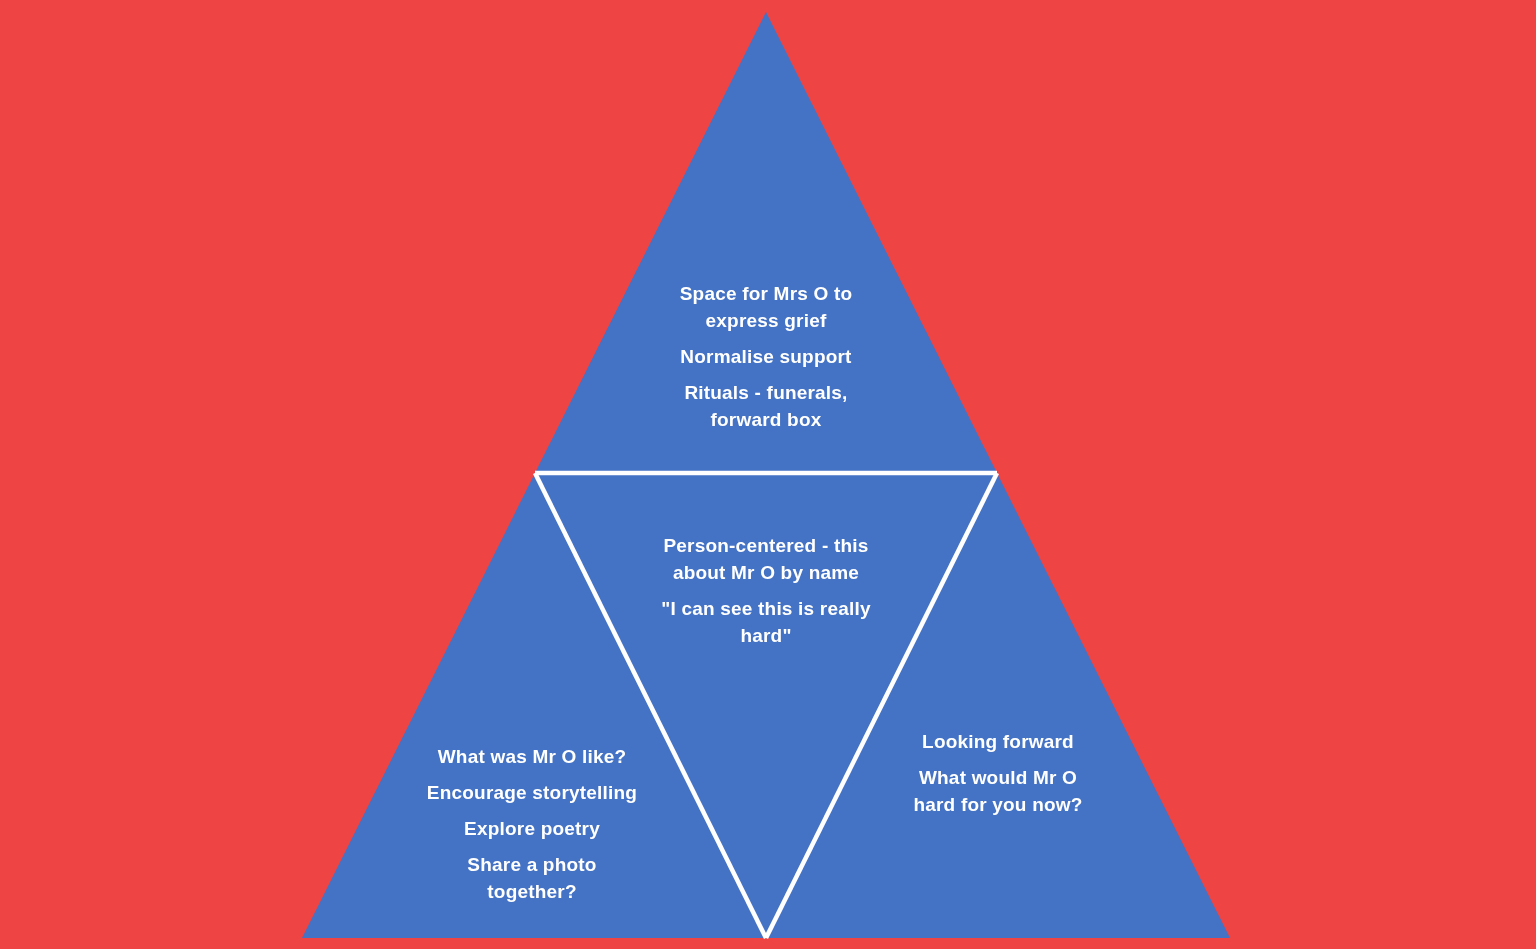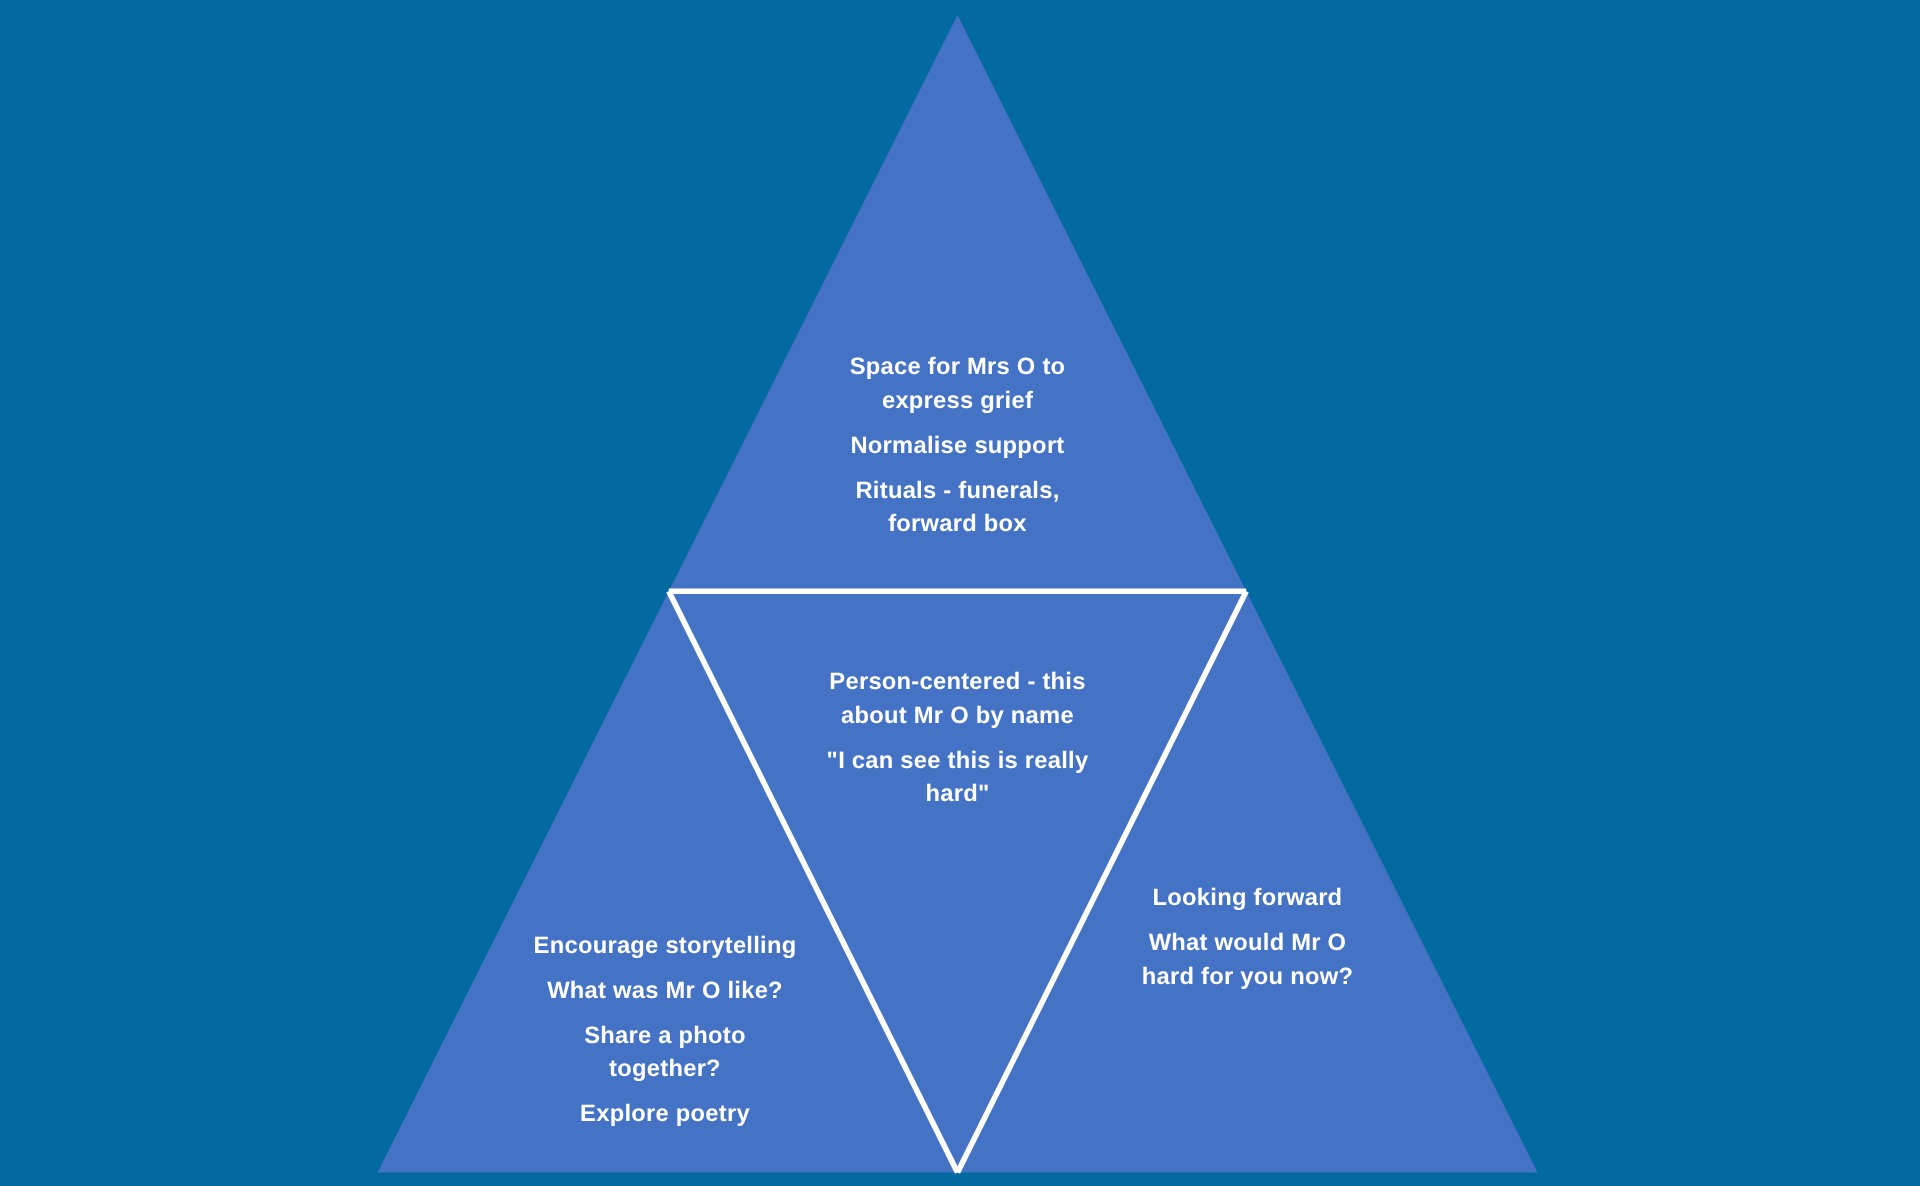--- a/index.html
+++ b/index.html
@@ -8,21 +8,21 @@
     background: #ffffff;
     width: 1536px;
     height: 949px;
     overflow: hidden;
     font-family: "Liberation Sans", sans-serif;
   }
   .stage {
     position: relative;
     width: 1536px;
     height: 949px;
-    background: #0369a1;
+    background: #ef4444;
   }
   .stage svg {
     position: absolute;
     left: 0;
     top: 0;
   }
   .txt {
     position: absolute;
     width: 300px;
     text-align: center;
@@ -73,35 +73,35 @@
       <div class="line">about Mr O by name</div>
     </div>
     <div class="para">
       <div class="line">"I can see this is really</div>
       <div class="line">hard"</div>
     </div>
   </div>
 
   <div class="txt" style="left:382px; top:743px;">
     <div class="para">
+      <div class="line">What was Mr O like?</div>
+    </div>
+    <div class="para">
       <div class="line">Encourage storytelling</div>
     </div>
     <div class="para">
-      <div class="line">What was Mr O like?</div>
+      <div class="line">Explore poetry</div>
     </div>
     <div class="para">
       <div class="line">Share a photo</div>
       <div class="line">together?</div>
     </div>
-    <div class="para">
-      <div class="line">Explore poetry</div>
-    </div>
   </div>
 
-  <div class="txt" style="left:848px; top:705px;">
+  <div class="txt" style="left:848px; top:728px;">
     <div class="para">
       <div class="line">Looking forward</div>
     </div>
     <div class="para">
       <div class="line">What would Mr O</div>
       <div class="line">hard for you now?</div>
     </div>
     <div class="para">
     </div>
   </div>

